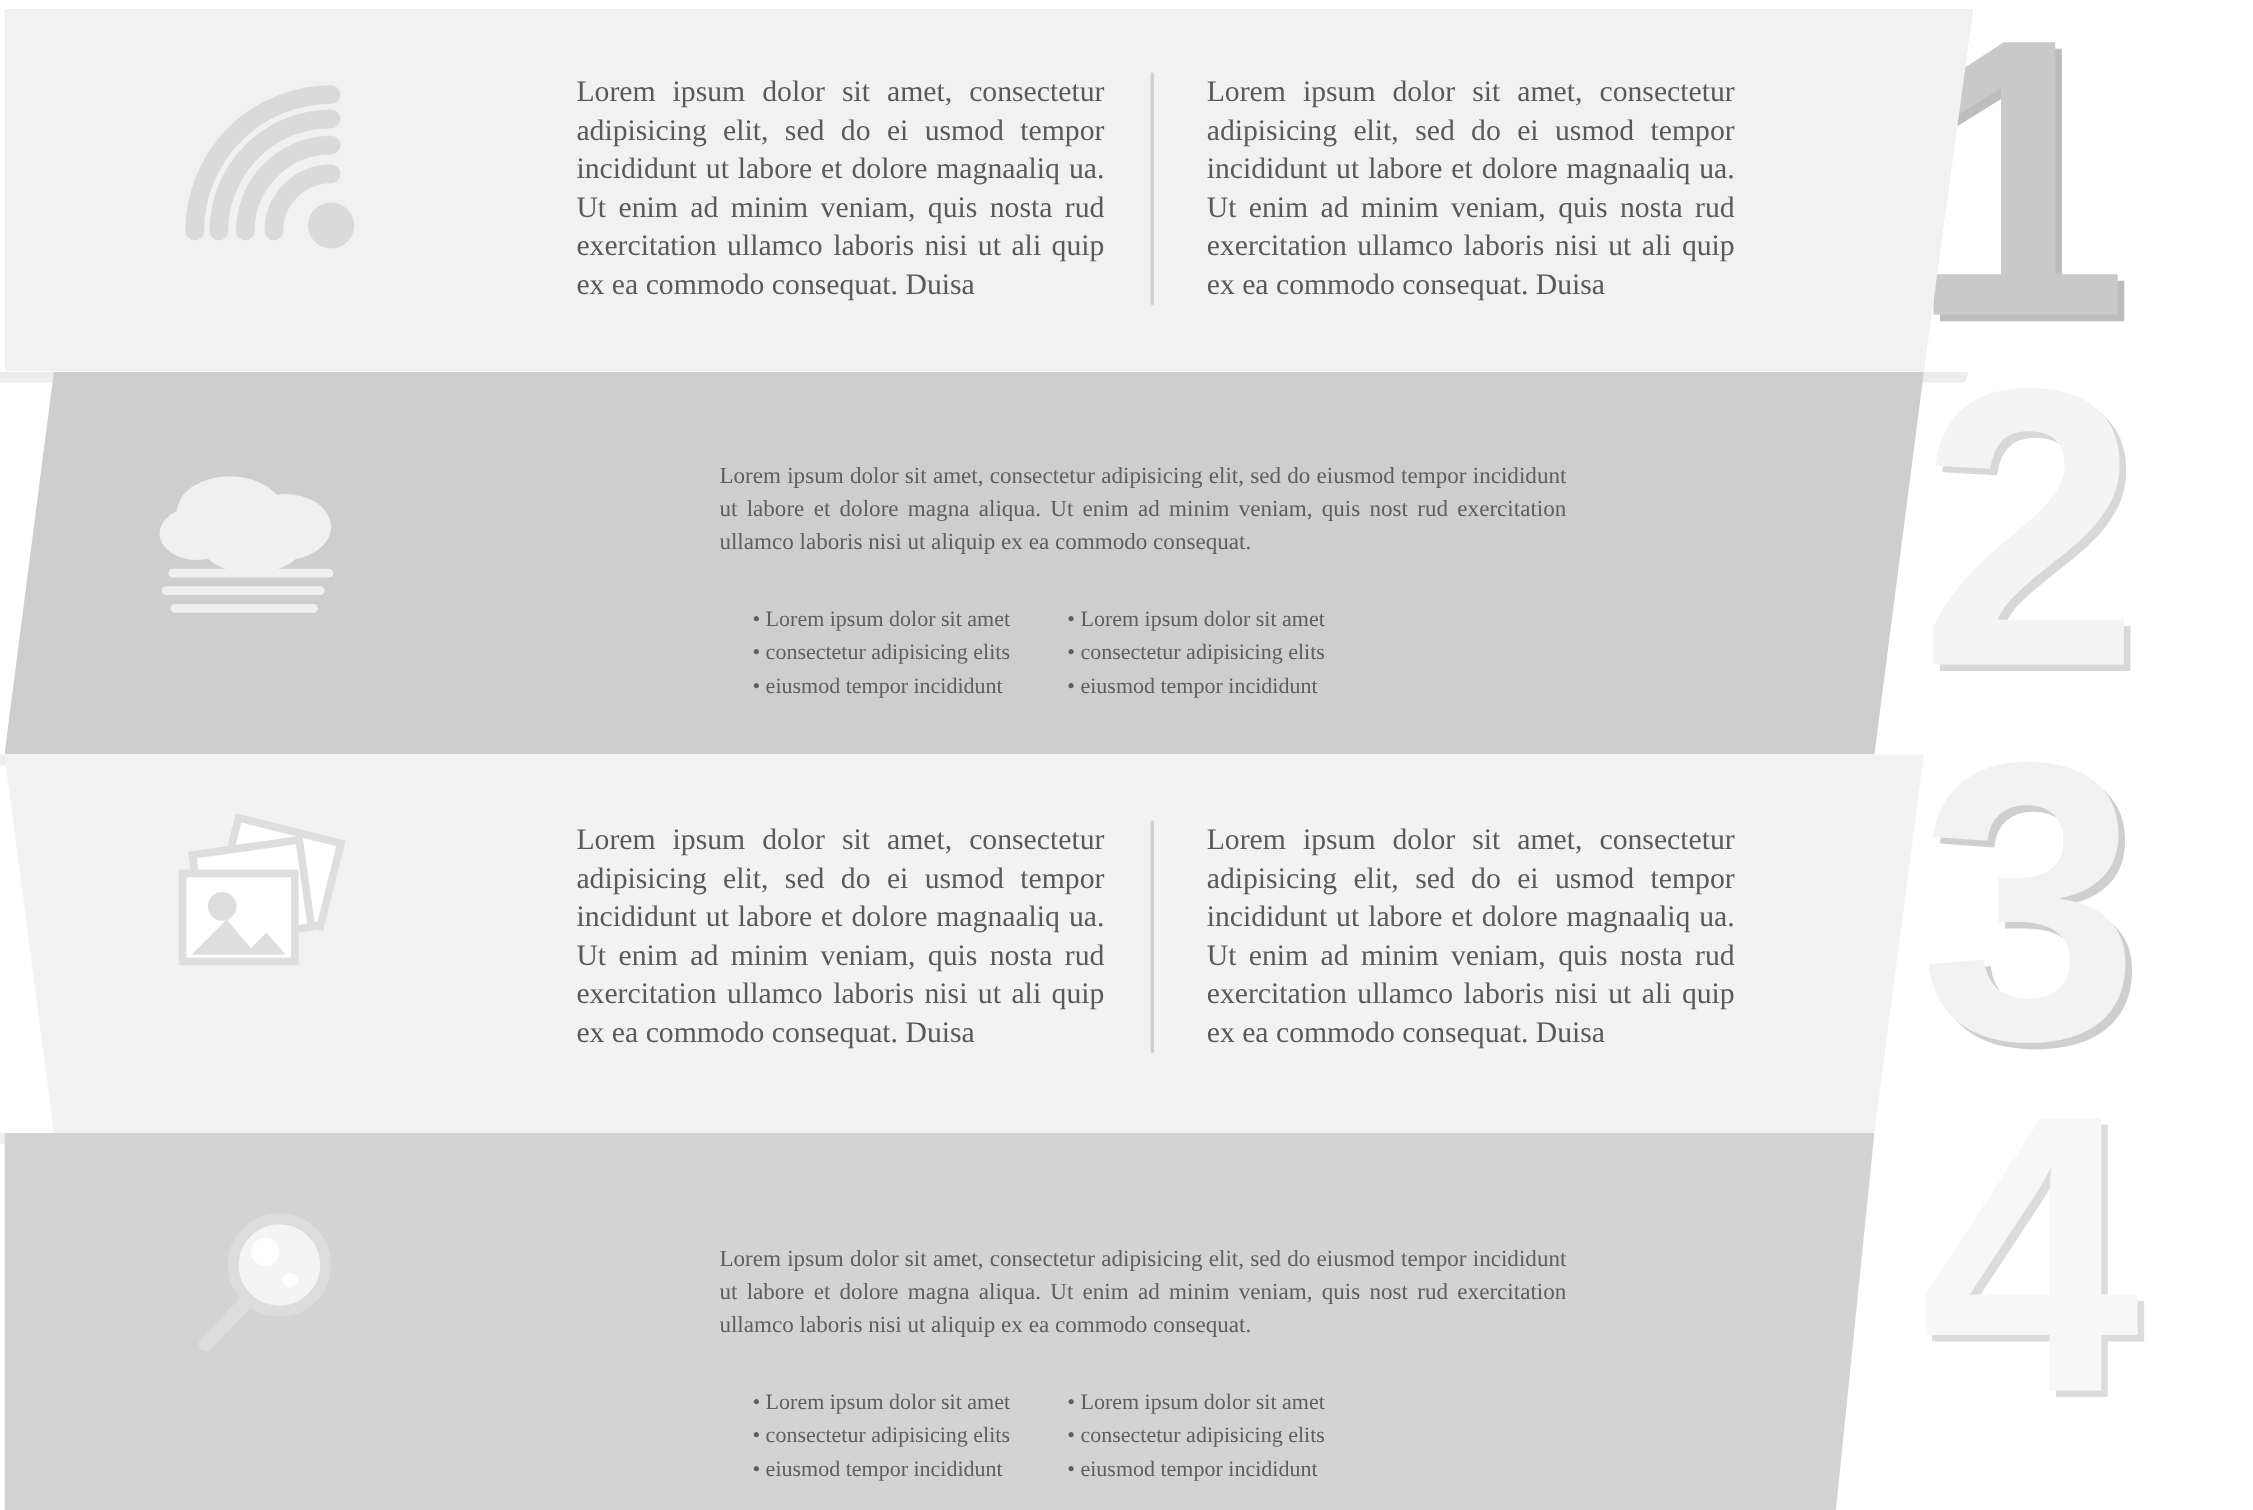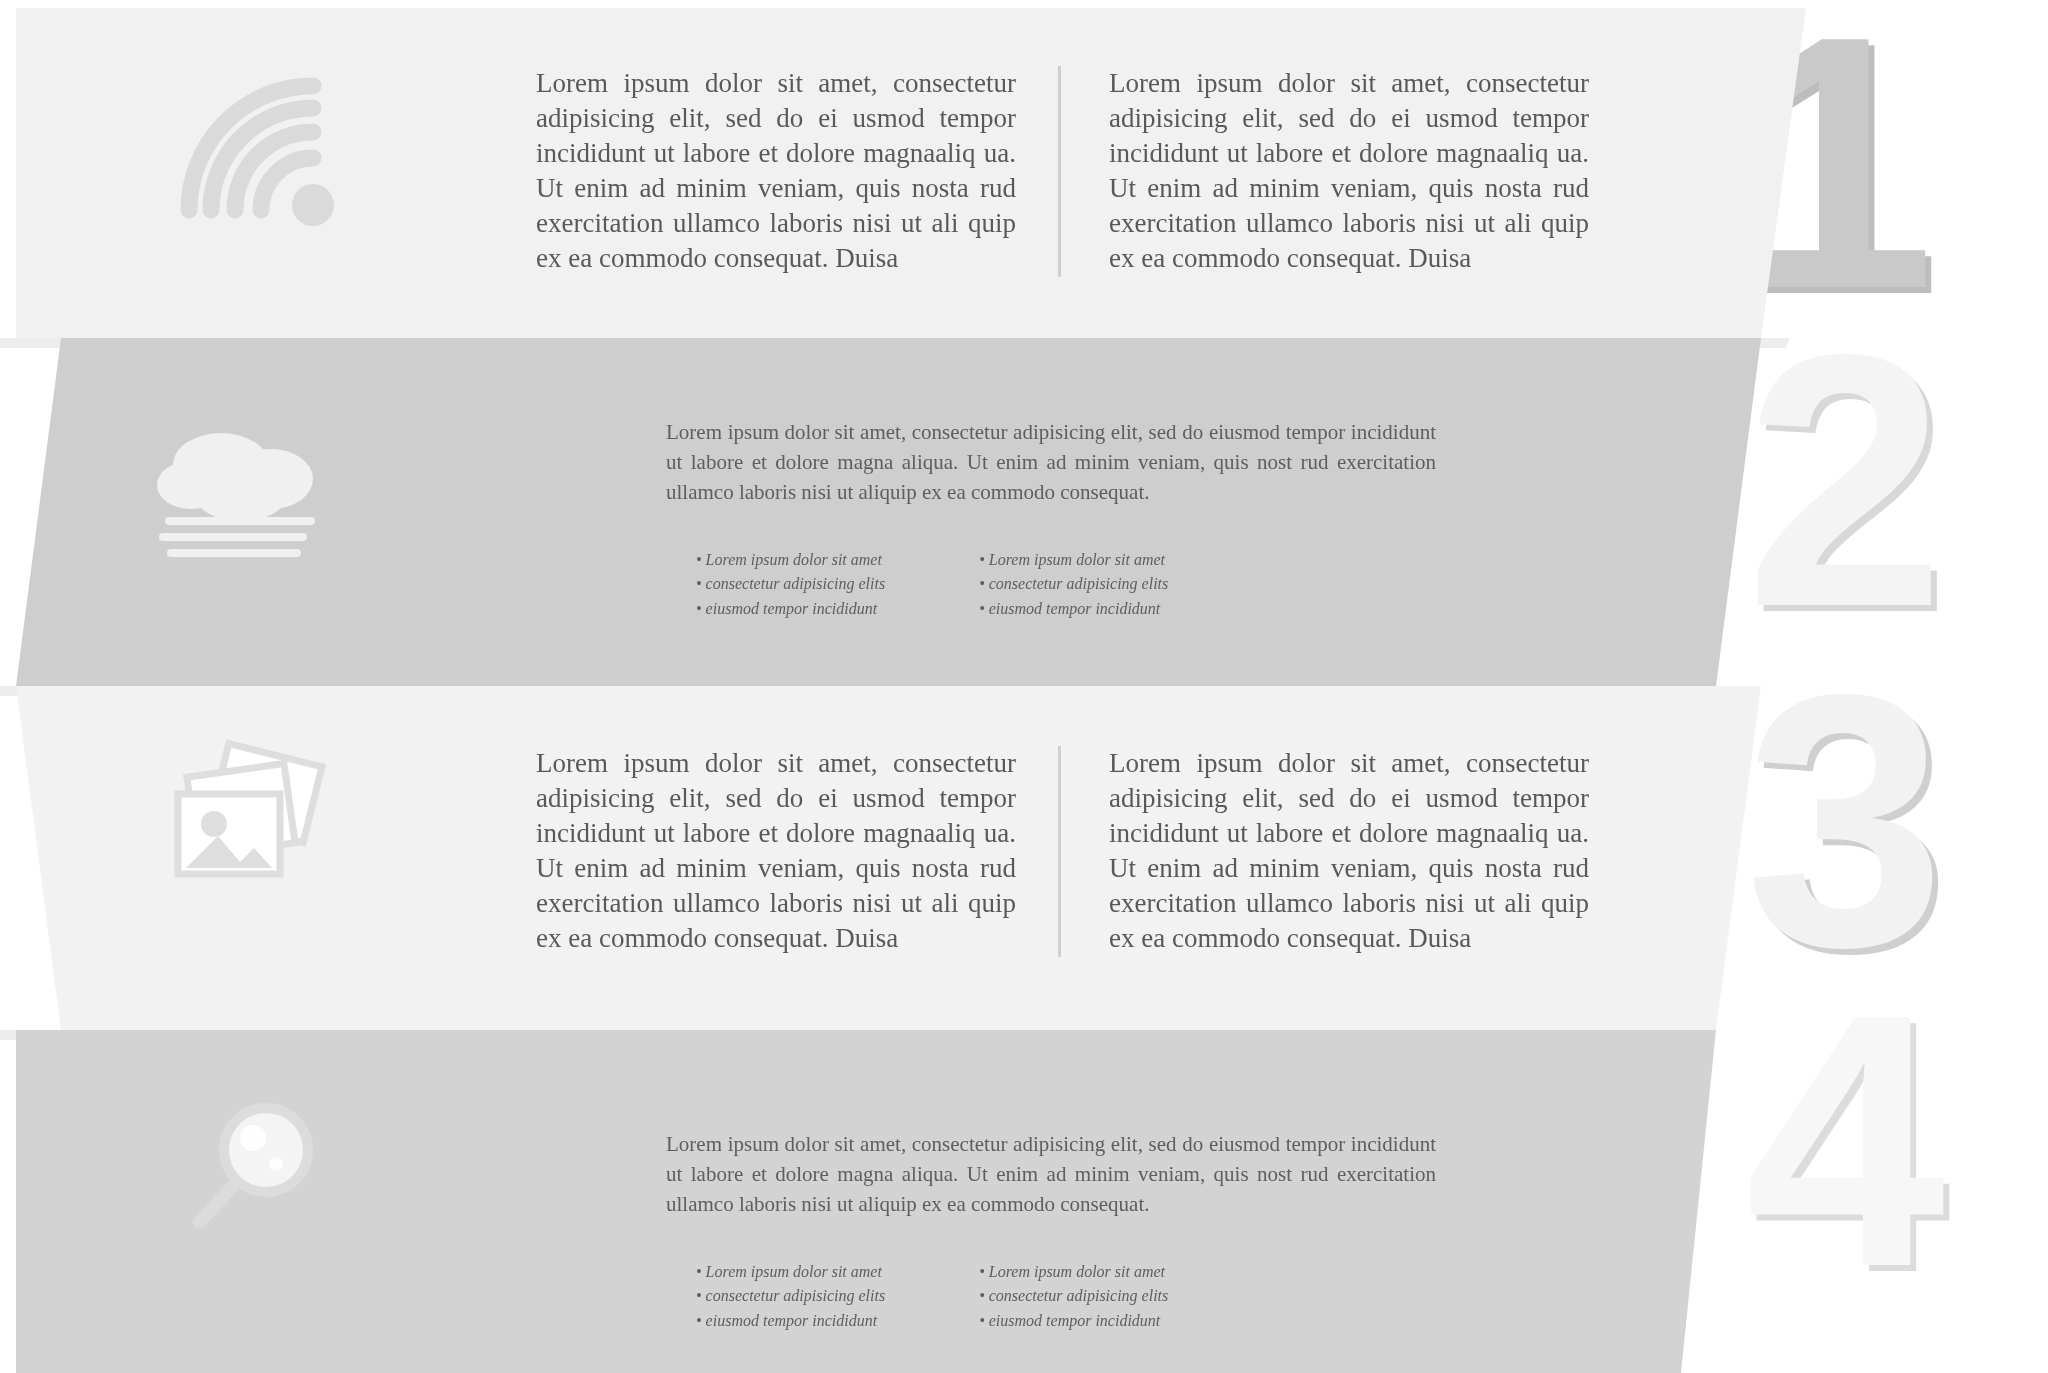--- a/index.html
+++ b/index.html
@@ -53,21 +53,21 @@
   .num4 {
     left: 1745px; top: 960px;
     font-size: 360px;
     color: #f7f7f7;
     text-shadow: 6px 6px 0 #dcdcdc;
   }
 
   
   .band {
     position: absolute;
-    left: 16px;
+    left: 4px;
     width: 1790px;
     box-sizing: border-box;
   }
 
   
   .band1 {
     top: 8px;
     height: 330px;
     background: #f1f1f1;
     clip-path: polygon(0 0, 1790px 0, 1745px 330px, 0 330px);
@@ -131,25 +131,24 @@
     position: absolute;
     width: 770px;
     font-size: 21px;
     line-height: 1.42;
     color: #5e5e5e;
     text-align: justify;
   }
   .bullets {
     position: absolute;
     display: flex;
-    gap: 94px;
-    font-size: 16px;
+    gap: 52px;
+    font-size: 20px;
     color: #5e5e5e;
     line-height: 1.52;
-    font-style: italic;
   }
   .bullets ul {
     list-style: none;
     margin: 0;
     padding: 0;
   }
   .bullets li::before {
     content: "• ";
   }
 

